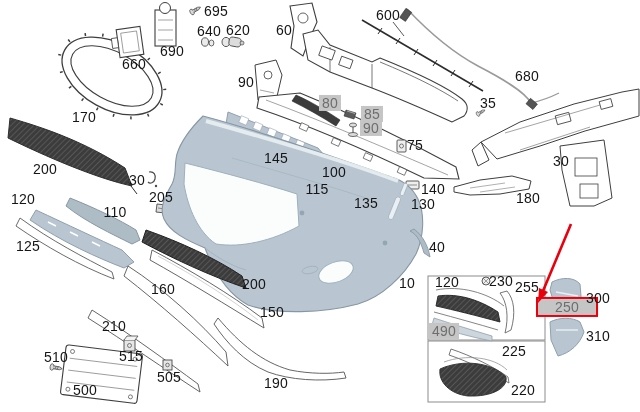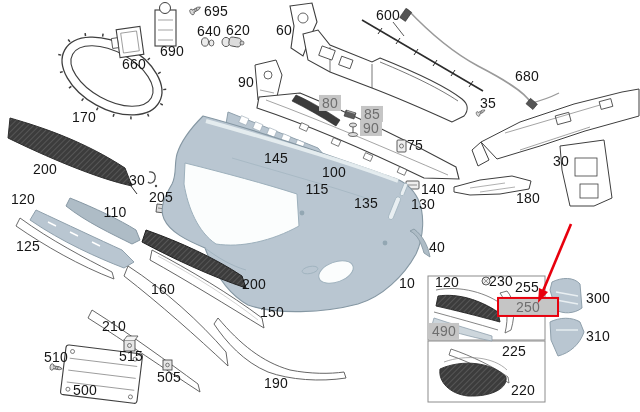--- a/index.html
+++ b/index.html
@@ -3,21 +3,21 @@
 <meta charset="utf-8">
 <style>
   html,body{margin:0;padding:0;background:#fff;}
   .stage{position:relative;width:640px;height:412px;background:#ffffff;overflow:hidden;
          font-family:"Liberation Sans",sans-serif;}
   svg.layer{position:absolute;left:0;top:0;z-index:1;}
   svg.arrow-layer{position:absolute;left:0;top:0;z-index:4;pointer-events:none;}
   .lbl{position:absolute;transform:translate(-50%,-50%);font-size:14px;line-height:1.15;
        color:#151515;white-space:nowrap;z-index:3;letter-spacing:.2px;text-align:center;}
   .lbl.hl{background:#c5c5c5;color:#6e6e6e;padding:0 3px;}
-  .lbl.red-box{border:2px solid #e8000d;padding:0 17px;background:#c5c5c5;color:#6e6e6e;}
+  .lbl.red-box{border:2px solid #e8000d;padding:0 17px;background:#c5c5c5;color:#6e6e6e;margin-left:39px;}
 </style>
 </head>
 <body>
 
 <div class="stage">
 
 <svg class="layer" width="640" height="412" viewBox="0 0 640 412">
   <defs>
     <pattern id="mesh" width="4" height="4" patternUnits="userSpaceOnUse" patternTransform="rotate(45)">
       <rect width="4" height="4" fill="#3c3c3c"></rect>

